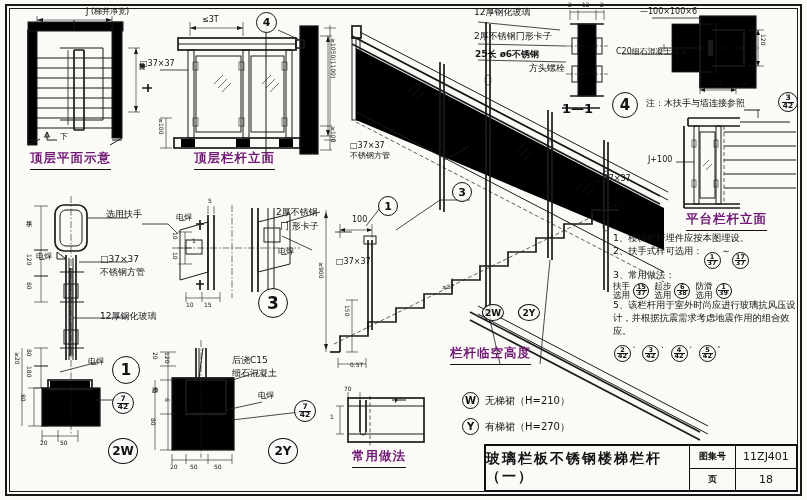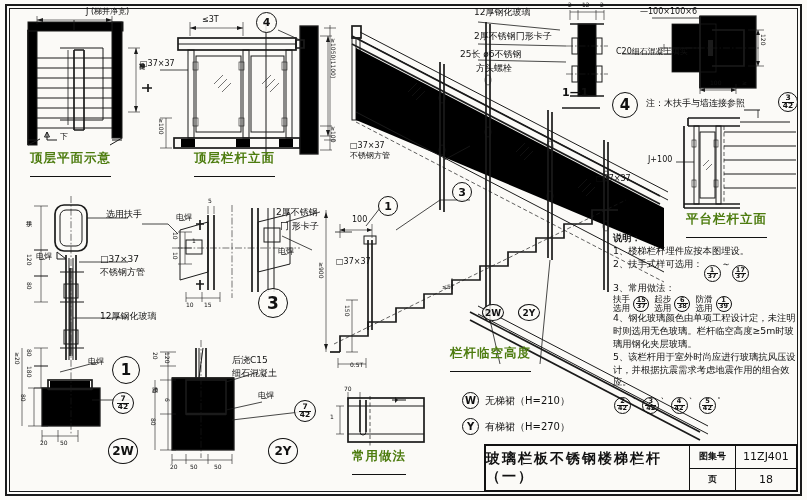--- a/index.html
+++ b/index.html
@@ -31,24 +31,24 @@
   .lbl {
     position: absolute;
     color: #111;
     white-space: nowrap;
     line-height: 1.05;
   }
   .fig-title {
     position: absolute;
     font-size: 12.5px;
     font-weight: 700;
-    color: #4d7c0f;
+    color: #701a75;
     white-space: nowrap;
     border-bottom: 1.6px solid #111;
-    padding-bottom: 9px;
+    padding-bottom: 2px;
     letter-spacing: 1px;
   }
   .xtiny { font-size: 6px; }
   .small { font-size: 8px; }
   .med { font-size: 9px; }
 
   
   .bub {
     position: absolute;
     border: 1.4px solid #111;
@@ -383,26 +383,26 @@
 
       <path class="lead" d="M478,22 L560,30"></path>
       <path class="lead" d="M478,44 L566,46"></path>
       <path class="lead" d="M478,60 L566,62"></path>
 
       <path class="ln2" d="M562,108 L600,108"></path>
     </g>
   </svg>
   <div class="lbl med" style="left:474px; top:8px;">12厚钢化玻璃</div>
   <div class="lbl med" style="left:474px; top:32px;">2厚不锈钢冂形卡子</div>
-  <div class="lbl med" style="left:460px; top:50px;">25长 ø6不锈钢</div>
-  <div class="lbl med" style="left:476px; top:64px;">方头螺栓</div>
+  <div class="lbl med" style="left:475px; top:50px;font-weight:bold;">25长 ø6不锈钢</div>
+  <div class="lbl med" style="left:529px; top:64px;">方头螺栓</div>
   <div class="lbl xtiny" style="left:568px; top:2px;">2</div>
   <div class="lbl xtiny" style="left:582px; top:2px;">12</div>
   <div class="lbl xtiny" style="left:600px; top:2px;">2</div>
-  <div class="lbl" style="left:562px; top:87px; font-size:11px; font-weight:700;">1—1</div>
+  <div class="lbl" style="left:562px; top:102px; font-size:13px; font-weight:700;">1—1</div>
 
   <svg width="807" height="500">
     <g>
 
       <rect x="700" y="16" width="56" height="72" class="hatch-wall" stroke="#1b1b1b" stroke-width="1.2"></rect>
 
       <rect x="672" y="24" width="44" height="48" class="dots" stroke="#1b1b1b" stroke-width="0.8"></rect>
 
       <path class="ln2" d="M712,30 L744,30 L744,66 L712,66"></path>
       <path class="ln2" d="M700,16 L700,88"></path>
@@ -656,21 +656,20 @@
   <div class="legend-row" style="left:462px; top:392px;">
     <span class="legend-mark">W</span>
     <span class="legend-txt">无梯裙（H=210）</span>
   </div>
   <div class="legend-row" style="left:462px; top:418px;">
     <span class="legend-mark">Y</span>
     <span class="legend-txt">有梯裙（H=270）</span>
   </div>
 
   <div id="notes">
-    <div class="nline" style="font-weight:700;">说明：</div>
     <div class="nline">1、楼梯栏杆埋件应按本图埋设。</div>
     <div class="nline">
       <span>2、扶手式样可选用：</span><span class="inlinebub">
           <span class="num">1</span>
           <span class="den">37</span>
         </span><span>～</span><span class="inlinebub">
           <span class="num">17</span>
           <span class="den">37</span>
         </span>
     </div>
@@ -694,21 +693,20 @@
         </span>
       <span style="display:inline-block; line-height:1.0; font-size:8.6px; margin-left:2px;">
         <span style="display:block">防滑</span>
         <span style="display:block">选用</span>
       </span>
       <span class="inlinebub" style="width:16px;height:16px;">
           <span class="num">1</span>
           <span class="den">39</span>
         </span>
     </div>
-    <div class="wrapline">4、钢化玻璃颜色由单项工程设计定，未注明时则选用无色玻璃。栏杆临空高度≥5m时玻璃用钢化夹层玻璃。</div>
     <div class="wrapline">5、该栏杆用于室外时尚应进行玻璃抗风压设计，并根据抗震需求考虑地震作用的组合效应。</div>
     <div class="wrapline">
       <span class="inlinebub">
           <span class="num">2</span>
           <span class="den">42</span>
         </span>、<span class="inlinebub">
           <span class="num">3</span>
           <span class="den">42</span>
         </span>、<span class="inlinebub">
           <span class="num">4</span>

